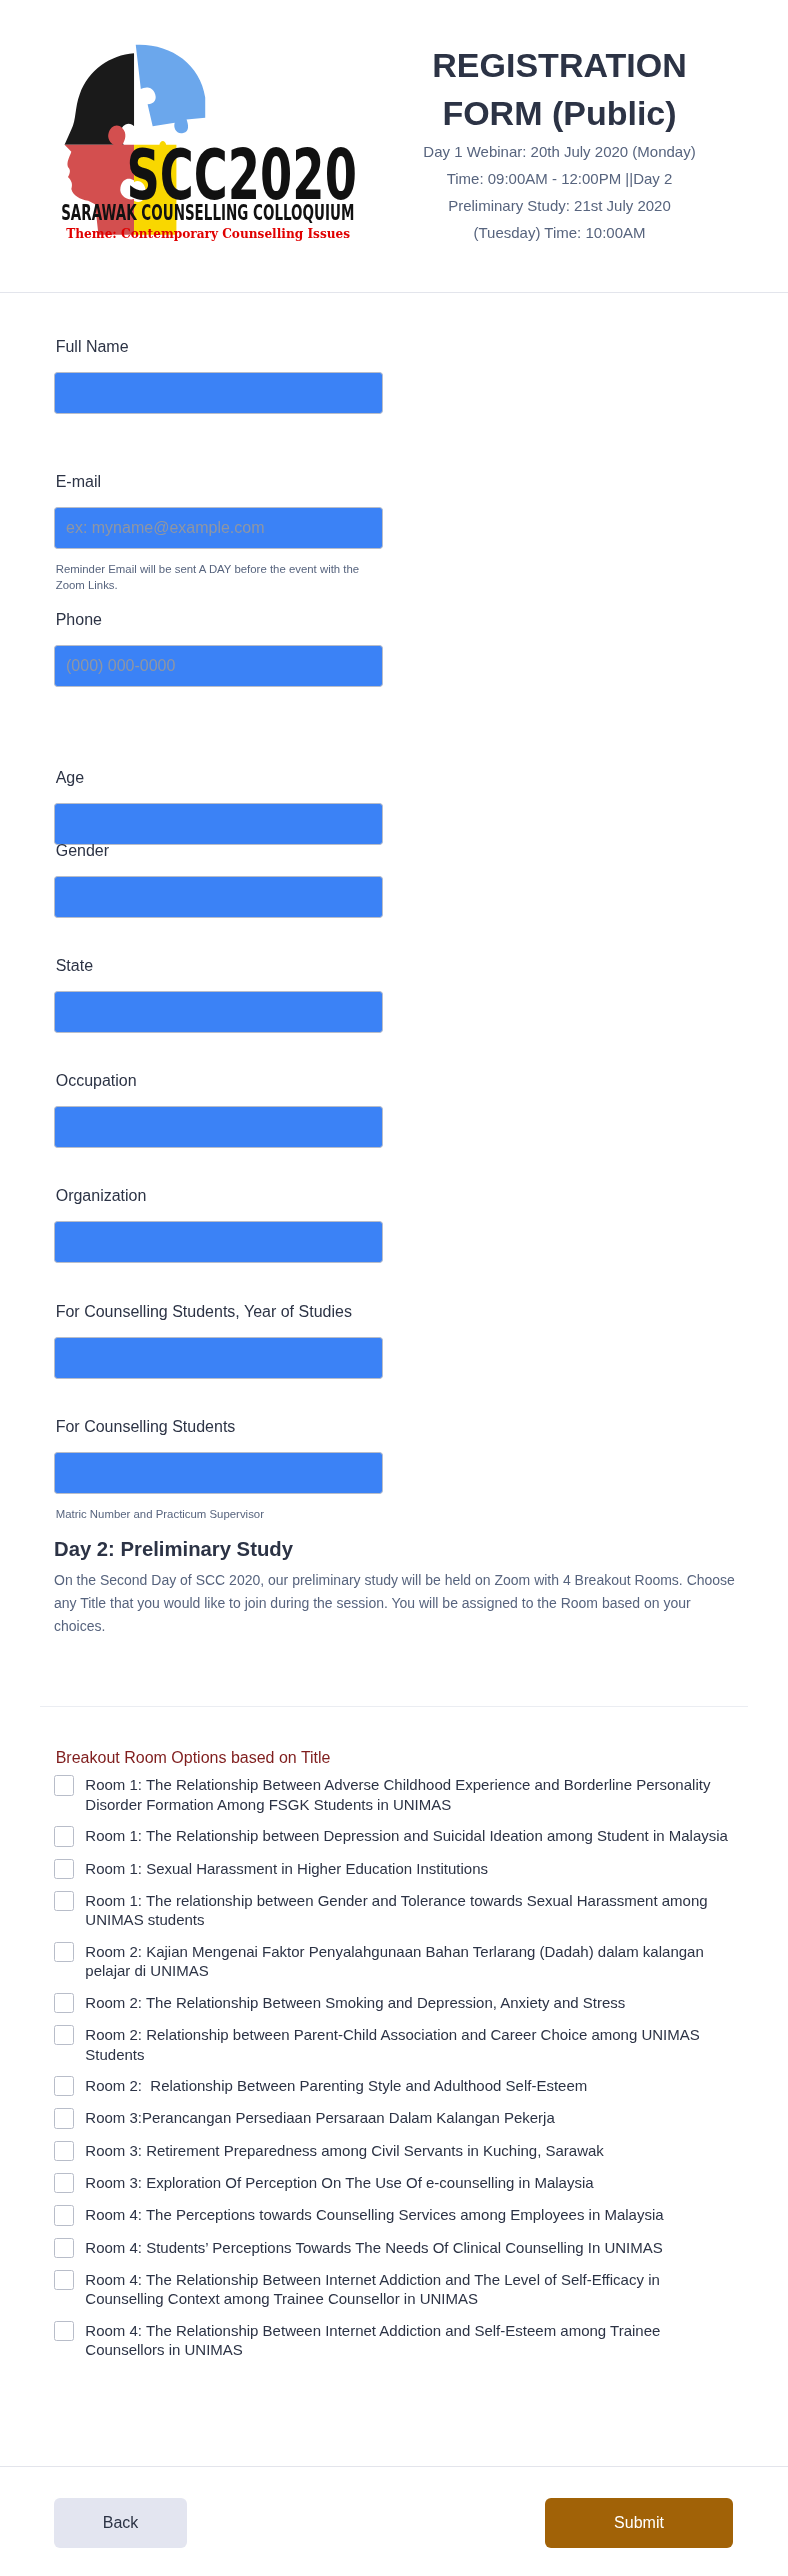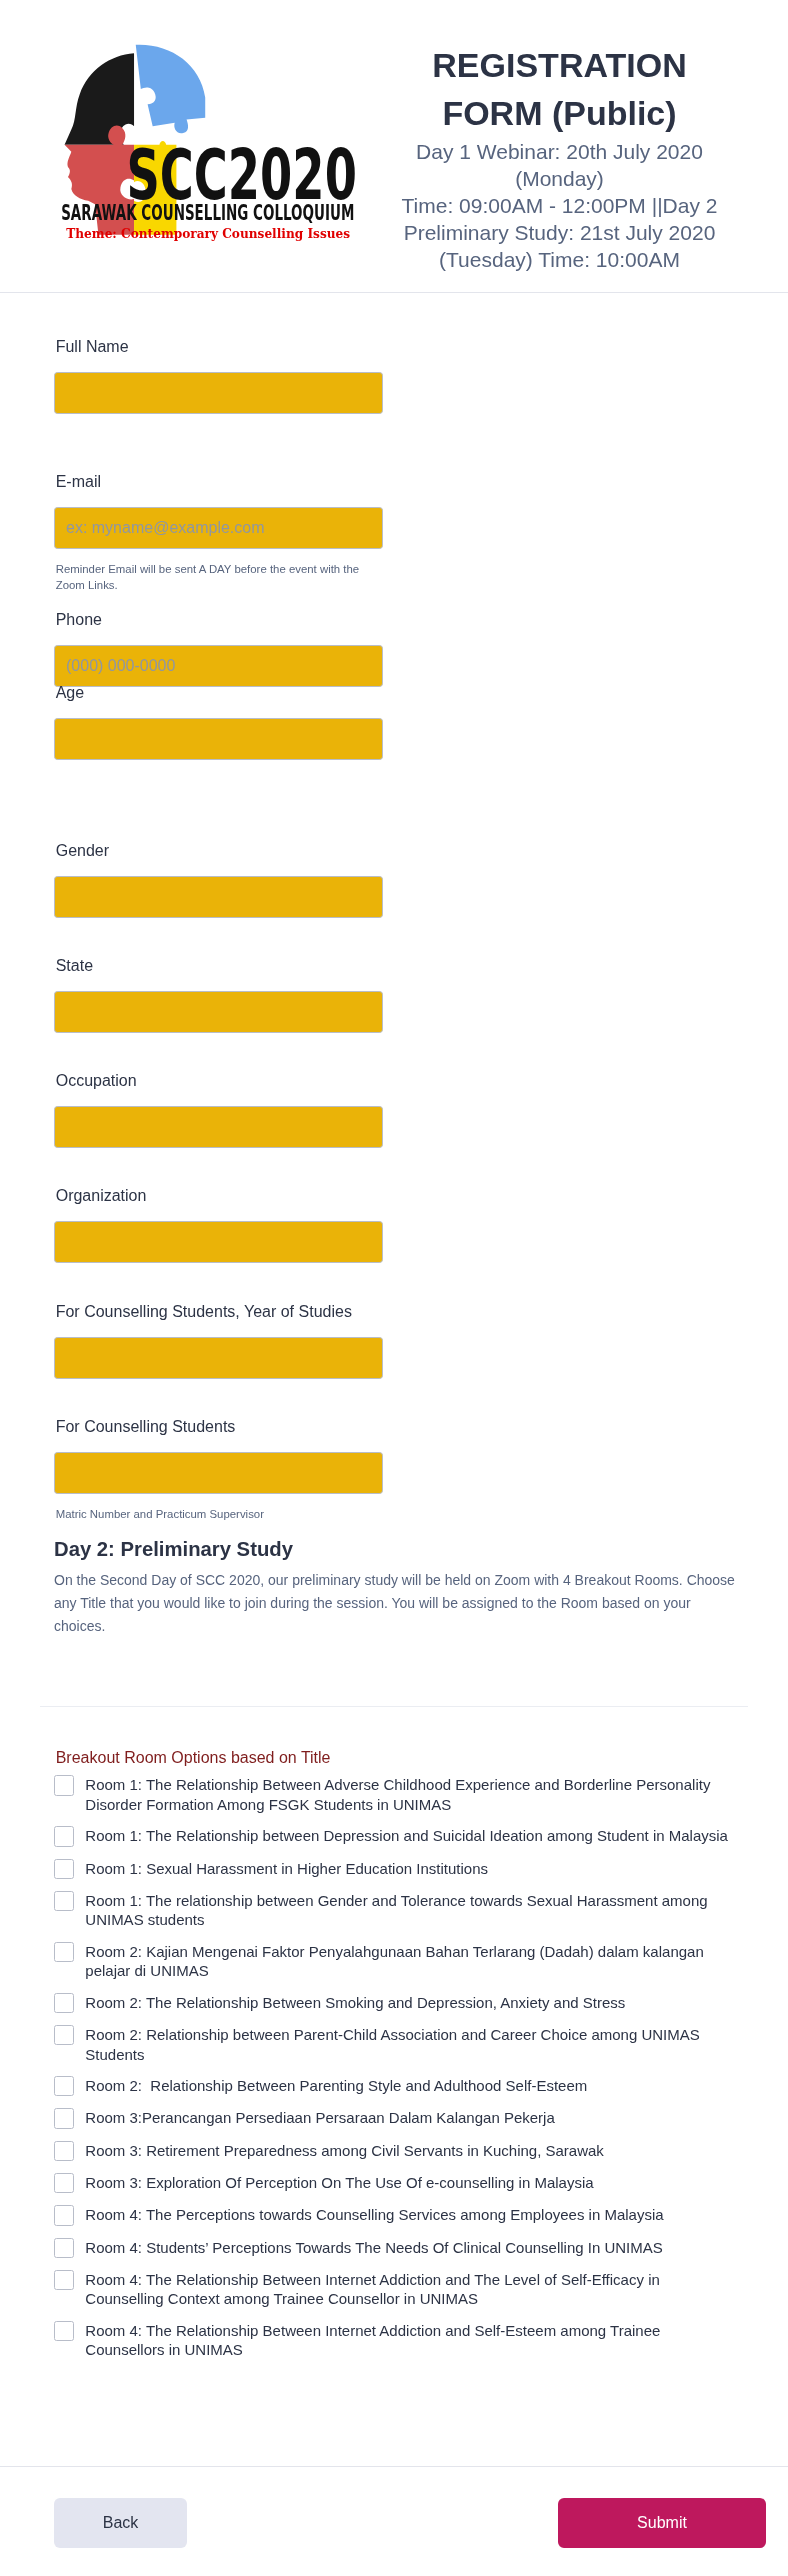--- a/index.html
+++ b/index.html
@@ -4,46 +4,46 @@
 <style>
   * { box-sizing: border-box; margin: 0; padding: 0; }
   html, body { width: 788px; background: #ffffff; }
   body { font-family: "Liberation Sans", "DejaVu Sans", sans-serif; color: #2c3345; position: relative; height: 2576px; overflow: hidden; }
 
   
   .header { position: absolute; left: 0; top: 0; width: 788px; height: 293px; border-bottom: 0.8px solid #e3e5ec; }
   .logo { position: absolute; left: 51px; top: 38px; width: 322px; height: 212px; }
   .header-text { position: absolute; left: 373px; top: 41px; width: 373px; text-align: center; }
   .title { font-size: 34px; font-weight: 700; line-height: 48px; color: #2c3345; }
-  .subtitle { font-size: 21px; line-height: 27px; color: #57647e; margin-top: 0.8px; }
+  .subtitle { font-size: 15px; line-height: 27px; color: #57647e; margin-top: 0.8px; }
 
   
   .field { position: absolute; left: 54px; width: 678px; }
   .field-label { font-size: 16px; color: #2c3345; line-height: 20.3px; padding-left: 1.7px; }
-  .text-input { display: block; margin-top: 14.4px; width: 329px; height: 42px; border: 0.8px solid #b8bdc9; border-radius: 3.4px; background: #eab308; font-family: "Liberation Sans", sans-serif; font-size: 16px; padding: 0 11px; color: #2c3345; }
+  .text-input { display: block; margin-top: 14.4px; width: 329px; height: 42px; border: 0.8px solid #b8bdc9; border-radius: 3.4px; background: #3b82f6; font-family: "Liberation Sans", sans-serif; font-size: 16px; padding: 0 11px; color: #2c3345; }
   .text-input::placeholder { color: #8f96a3; }
   .help-text { margin-top: 13.6px; width: 329px; font-size: 11.4px; line-height: 15.3px; color: #57647e; padding-left: 1.7px; }
 
   
   .section { position: absolute; left: 54px; top: 1537px; width: 695px; }
   .section-title { font-size: 20.3px; font-weight: 700; color: #2c3345; line-height: 25.4px; }
   .section-desc { margin-top: 6.8px; font-size: 14px; line-height: 23px; color: #57647e; width: 686px; }
   .divider { position: absolute; left: 40px; top: 1706px; width: 708px; height: 0; border-top: 0.8px solid #ebedf2; }
 
   .checkbox-group { position: absolute; left: 54px; top: 1748px; width: 695px; }
   .group-label { font-size: 16px; color: #7f1d1d; line-height: 20.3px; padding-left: 1.7px; margin-bottom: 7px; }
   .option { display: flex; align-items: flex-start; margin-bottom: 12px; cursor: pointer; }
   .checkbox { flex: 0 0 20.3px; width: 20.3px; height: 20.3px; border: 0.8px solid #b8bdc9; border-radius: 2.5px; background: #fff; margin-top: 0px; }
   .option-label { margin-left: 11px; font-size: 15px; line-height: 19.5px; color: #2c3345; width: 644px; }
 
   
   .footer { position: absolute; left: 0; top: 2466px; width: 788px; height: 110px; border-top: 0.8px solid #e3e5ec; }
   .btn { position: absolute; top: 30.5px; height: 50px; border: none; border-radius: 6px; font-family: "Liberation Sans", sans-serif; font-size: 16px; cursor: pointer; }
   .btn-back { left: 54px; width: 133px; background: #e3e5f0; color: #2c3345; }
-  .btn-submit { left: 558px; width: 208px; background: #be185d; color: #ffffff; }
+  .btn-submit { left: 545px; width: 188px; background: #a16207; color: #ffffff; }
 </style>
 </head>
 <body>
 
 <div class="header">
   <svg class="logo" viewBox="0 0 380 250" xmlns="http://www.w3.org/2000/svg">
 
     <path d="M98 18 C70 20 44 38 34 66 C28 82 30 96 24 108 L16 126 L86 126 C80 118 80 106 88 102 C92 100 96 102 98 104 Z" fill="#1a1a1a"></path>
 
     <path d="M16 126 L24 134 C22 140 18 146 20 152 C24 156 22 160 20 164 C24 168 26 172 24 178 C26 186 34 190 44 192 L52 196 L56 232 L98 232 L98 190 C90 192 80 186 82 176 C84 166 92 164 98 168 L98 126 L84 126 C88 120 90 112 84 106 C78 100 70 104 68 112 C66 118 70 124 74 126 Z" fill="#d34f4f"></path>
@@ -80,21 +80,21 @@
   <label class="field-label">E-mail</label>
   <input class="text-input" type="email" placeholder="ex: myname@example.com" style="">
   <div class="help-text">Reminder Email will be sent A DAY before the event with the Zoom Links.</div>
 </div>
 
 <div class="field" style="top:610px;">
   <label class="field-label">Phone</label>
   <input class="text-input" type="tel" placeholder="(000) 000-0000" style="">
 </div>
 
-<div class="field" style="top:683px;">
+<div class="field" style="top:768px;">
   <label class="field-label">Age</label>
   <input class="text-input" type="text" style="">
 </div>
 
 <div class="field" style="top:841px;">
   <label class="field-label">Gender</label>
   <input class="text-input" type="text" style="">
 </div>
 
 <div class="field" style="top:956px;">

